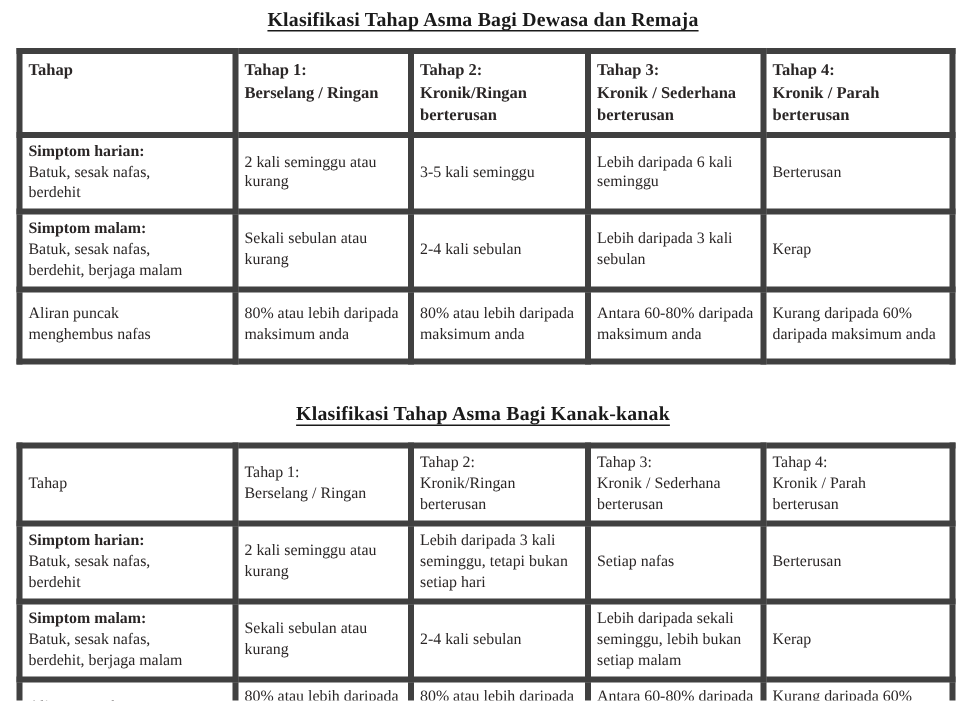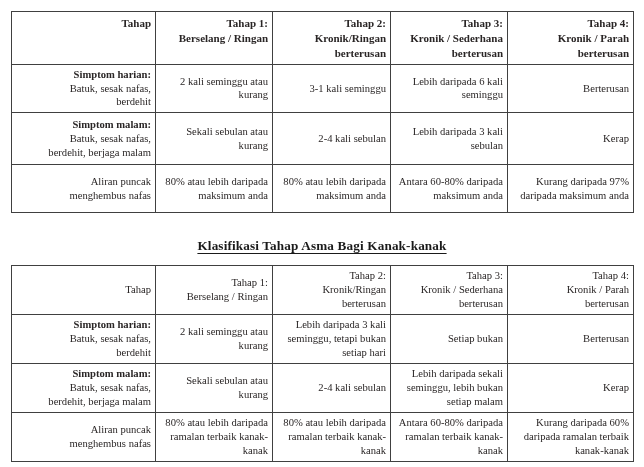--- a/index.html
+++ b/index.html
@@ -37,22 +37,22 @@
   }
 
   table.asma {
     width: 622px;
     border-collapse: collapse;
     table-layout: fixed;
     border: 1px solid #6f6f6f;
   }
 
   table.asma td {
-    border: 1px solid #404040;
-    text-align: right;
+    border: 4px solid #404040;
+    text-align: left;
     vertical-align: middle;
     font-size: 10.6px;
     line-height: 1.32;
     padding: 3px 4px;
     color: #2a2626;
     word-wrap: break-word;
   }
 
   table.asma tr.head td {
     font-weight: bold;
@@ -91,20 +91,23 @@
   tr.k-head    { height: 44px; }
   tr.k-daily   { height: 46px; }
   tr.k-night   { height: 47px; }
   tr.k-flow    { height: 48px; }
 </style>
 </head>
 <body>
 
 <div class="page">
 
+  <div class="t1-title">
+    <div class="doc-title">Klasifikasi Tahap Asma Bagi Dewasa dan Remaja</div>
+  </div>
   <div class="t1-gap"></div>
 
   <div class="table-block">
     <table class="asma">
       <colgroup>
         <col class="c0">
           <col class="c1">
           <col class="c2">
           <col class="c3">
           <col class="c4">
@@ -150,21 +153,21 @@
 
         <tr class="r-daily">
           <td>
             <div class="cell-lines">
               <span class="strong">Simptom harian:</span>
               <span>Batuk, sesak nafas,</span>
               <span>berdehit</span>
             </div>
           </td>
           <td>2 kali seminggu atau kurang</td>
-          <td>3-1 kali seminggu</td>
+          <td>3-5 kali seminggu</td>
           <td>Lebih daripada 6 kali seminggu</td>
           <td>Berterusan</td>
         </tr>
 
         <tr class="r-night">
           <td>
             <div class="cell-lines">
               <span class="strong">Simptom malam:</span>
               <span>Batuk, sesak nafas,</span>
               <span>berdehit, berjaga malam</span>
@@ -179,21 +182,21 @@
         <tr class="r-flow">
           <td>
             <div class="cell-lines">
               <span>Aliran puncak</span>
               <span>menghembus nafas</span>
             </div>
           </td>
           <td>80% atau lebih daripada maksimum anda</td>
           <td>80% atau lebih daripada maksimum anda</td>
           <td>Antara 60-80% daripada maksimum anda</td>
-          <td>Kurang daripada 97% daripada maksimum anda</td>
+          <td>Kurang daripada 60% daripada maksimum anda</td>
         </tr>
       </tbody>
     </table>
   </div>
 
   <div class="mid-gap"></div>
 
   <div class="t2-title">
     <div class="doc-title">Klasifikasi Tahap Asma Bagi Kanak-kanak</div>
   </div>
@@ -250,21 +253,21 @@
         <tr class="k-daily">
           <td>
             <div class="cell-lines">
               <span class="strong">Simptom harian:</span>
               <span>Batuk, sesak nafas,</span>
               <span>berdehit</span>
             </div>
           </td>
           <td>2 kali seminggu atau kurang</td>
           <td>Lebih daripada 3 kali seminggu, tetapi bukan setiap hari</td>
-          <td>Setiap bukan</td>
+          <td>Setiap nafas</td>
           <td>Berterusan</td>
         </tr>
 
         <tr class="k-night">
           <td>
             <div class="cell-lines">
               <span class="strong">Simptom malam:</span>
               <span>Batuk, sesak nafas,</span>
               <span>berdehit, berjaga malam</span>
             </div>

